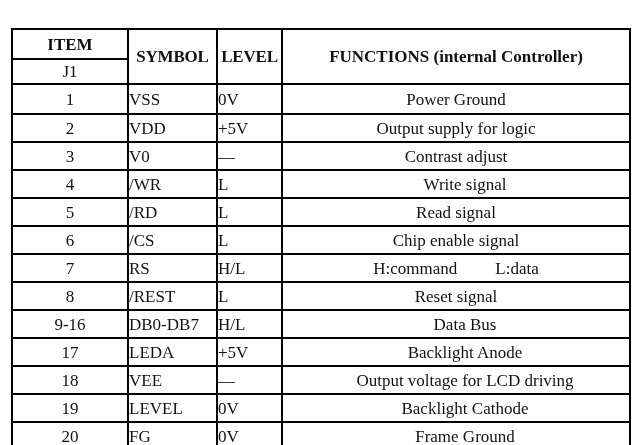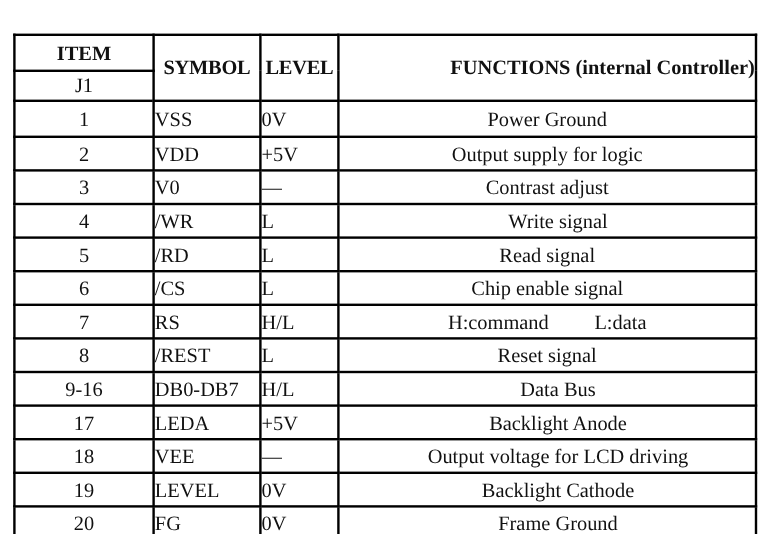--- a/index.html
+++ b/index.html
@@ -37,21 +37,21 @@
     col.c-level { width: 65px; }
     col.c-func { width: 348px; }
 
     th {
       font-weight: bold;
     }
     th.h-item { height: 28px; text-align: center; font-size: 17px; }
     th.h-j1 { height: 23px; font-weight: normal; font-size: 17px; }
     th.h-symbol { text-align: center; font-size: 17px; letter-spacing: -0.2px; }
     th.h-level { text-align: center; font-size: 17px; letter-spacing: -0.2px; }
-    th.h-func { text-align: right; padding-left: 8px; font-size: 17px; }
+    th.h-func { text-align: center; padding-left: 8px; font-size: 17px; }
 
     tr.row-first td { height: 28px; }
     tr.data-row td { height: 26px; }
     td.c-item { text-align: center; }
     td.c-symbol { text-align: left; }
     td.c-level { text-align: left; }
     td.c-func { text-align: center; padding-left: 20px; }
     td.c-func.tight { padding-left: 18px; }
     .gap { display: inline-block; width: 38px; }
   </style>

